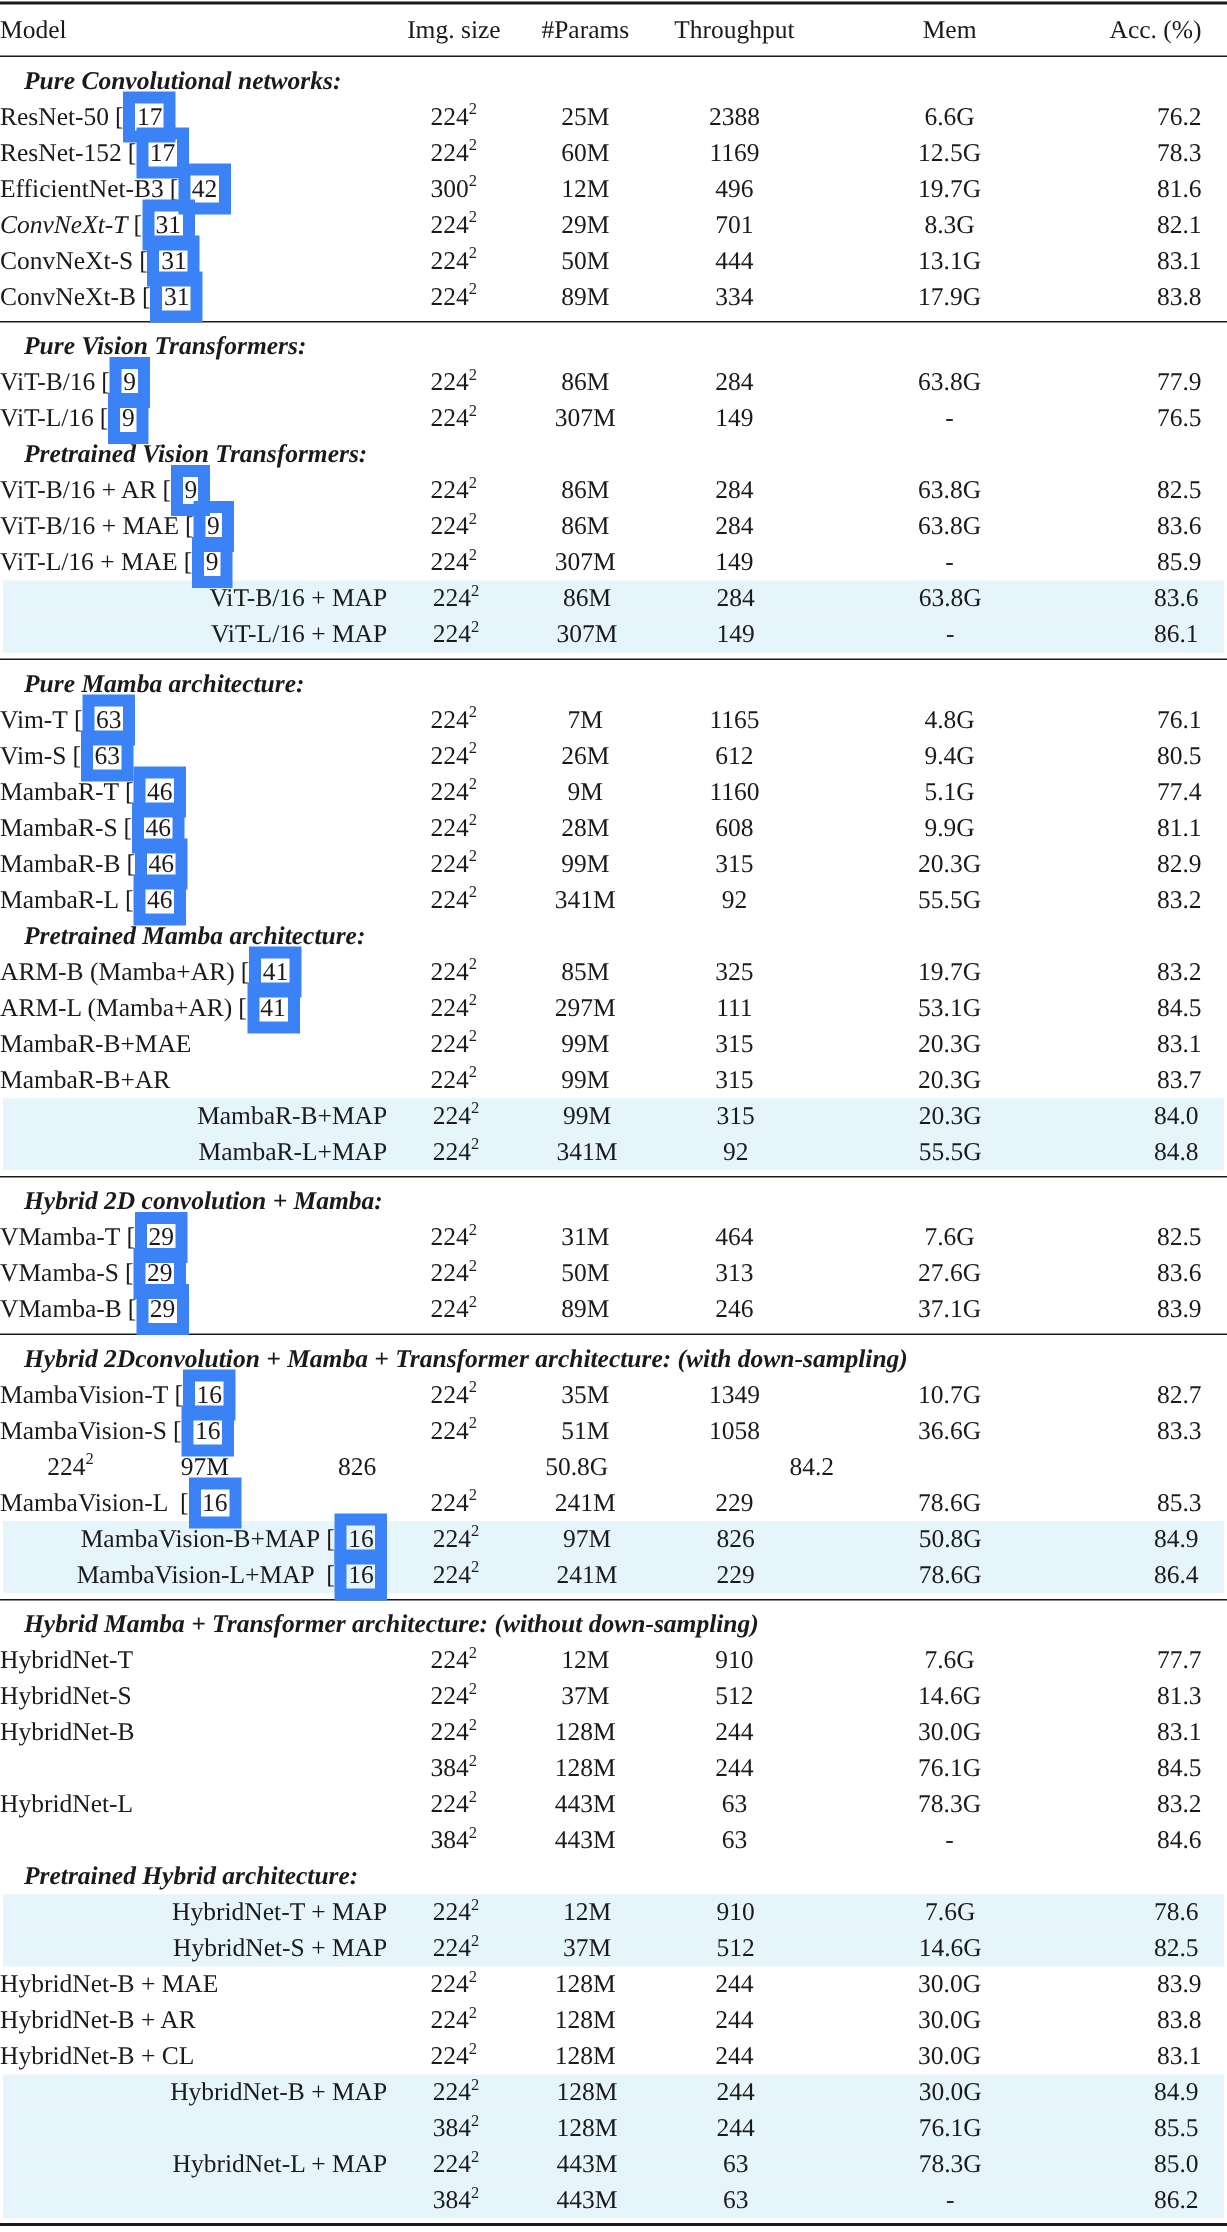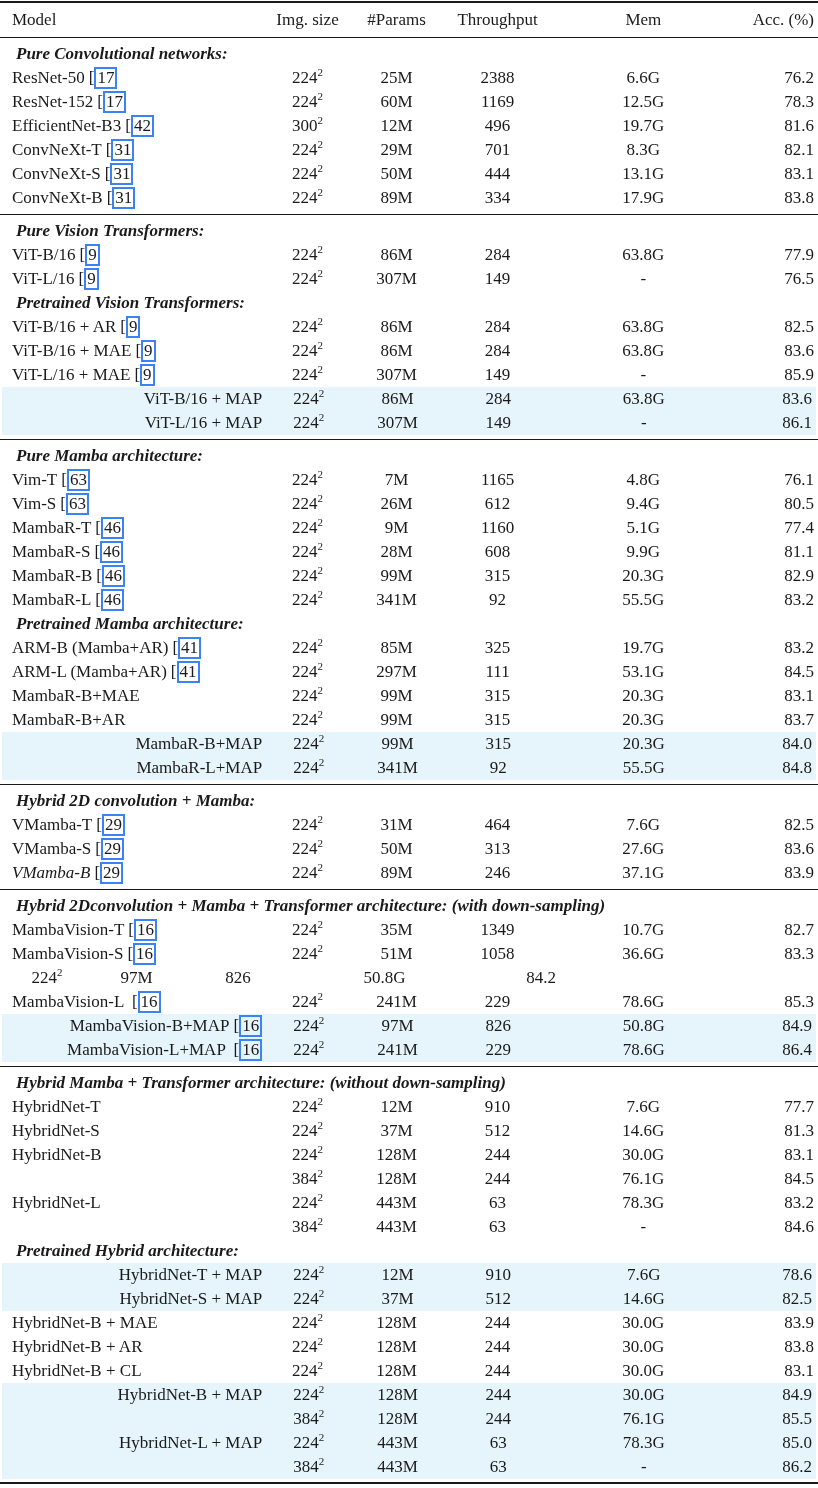--- a/index.html
+++ b/index.html
@@ -5,30 +5,30 @@
   html, body { margin: 0; padding: 0; background: #ffffff; }
   body { width: 818px; height: 1488px; overflow: hidden; font-family: "Liberation Serif", "DejaVu Serif", serif; color: #1a1a1a; }
   .table-wrap { position: relative; width: 818px; }
   .rule-top { height: 2px; background: #1a1a1a; margin-top: 1px; }
   .rule-thin { height: 1px; background: #1a1a1a; }
   .rule-bottom { height: 2px; background: #1a1a1a; margin-top: 3px; }
   .row { display: flex; align-items: center; height: 24px; font-size: 17px; line-height: 24px; white-space: nowrap; }
   .row.header { height: 34px; line-height: 34px; }
   .row.hl { background: #e6f4fc; margin: 0 2px; }
   .row.hl .c-model { padding-left: 14px; text-align: right; }
-  .c-model { width: 262px; padding-left: 12px; box-sizing: border-box; text-align: left; }
+  .c-model { width: 262px; padding-left: 0; box-sizing: border-box; text-align: left; }
   .c-size { width: 94px; text-align: center; }
   .c-params { width: 85px; text-align: center; }
   .c-tp { width: 118px; text-align: center; }
   .c-mem { width: 175px; text-align: center; }
-  .c-acc { width: 84px; text-align: right; padding-right: 4px; }
+  .c-acc { width: 84px; text-align: right; padding-right: 17px; }
   .row.hl .c-acc { width: 82px; }
   .section-title { font-weight: bold; font-style: italic; font-size: 17px; height: 24px; line-height: 24px; padding-left: 16px; }
   .gap-top { height: 4px; }
-  .cite { display: inline-block; border: 2px solid #3b82f6; padding: 0 1px; line-height: 17px; height: 18px; margin-left: 0; }
+  .cite { display: inline-block; border: 8px solid #3b82f6; padding: 0 1px; line-height: 17px; height: 18px; margin-left: 0; }
   .br { margin-left: 4px; }
   sup { font-size: 11px; line-height: 0; vertical-align: 7px; }
 </style>
 </head>
 <body>
 
 <div class="table-wrap">
   <div class="rule-top"></div>
   <div class="row header">
     <div class="c-model">Model</div>
@@ -60,21 +60,21 @@
       </div>
       <div class="row">
         <div class="c-model"><span style="white-space: pre;">EfficientNet-B3</span><span class="br">[</span><span class="cite">42</span></div>
         <div class="c-size"><span>300</span><sup>2</sup></div>
         <div class="c-params">12M</div>
         <div class="c-tp">496</div>
         <div class="c-mem">19.7G</div>
         <div class="c-acc">81.6</div>
       </div>
       <div class="row">
-        <div class="c-model"><span style="white-space: pre;">ConvNeXt-T</span><span class="br">[</span><span class="cite">31</span></div>
+        <div class="c-model"><span style="white-space: pre; font-style: italic;">ConvNeXt-T</span><span class="br">[</span><span class="cite">31</span></div>
         <div class="c-size"><span>224</span><sup>2</sup></div>
         <div class="c-params">29M</div>
         <div class="c-tp">701</div>
         <div class="c-mem">8.3G</div>
         <div class="c-acc">82.1</div>
       </div>
       <div class="row">
         <div class="c-model"><span style="white-space: pre;">ConvNeXt-S</span><span class="br">[</span><span class="cite">31</span></div>
         <div class="c-size"><span>224</span><sup>2</sup></div>
         <div class="c-params">50M</div>
@@ -266,21 +266,21 @@
       </div>
       <div class="row">
         <div class="c-model"><span style="white-space: pre;">VMamba-S</span><span class="br">[</span><span class="cite">29</span></div>
         <div class="c-size"><span>224</span><sup>2</sup></div>
         <div class="c-params">50M</div>
         <div class="c-tp">313</div>
         <div class="c-mem">27.6G</div>
         <div class="c-acc">83.6</div>
       </div>
       <div class="row">
-        <div class="c-model"><span style="white-space: pre; font-style: italic;">VMamba-B</span><span class="br">[</span><span class="cite">29</span></div>
+        <div class="c-model"><span style="white-space: pre;">VMamba-B</span><span class="br">[</span><span class="cite">29</span></div>
         <div class="c-size"><span>224</span><sup>2</sup></div>
         <div class="c-params">89M</div>
         <div class="c-tp">246</div>
         <div class="c-mem">37.1G</div>
         <div class="c-acc">83.9</div>
       </div>
       <div style="height: 4px;"></div>
       <div class="rule-thin"></div>
       <div class="gap-top"></div>
       <div class="section-title">Hybrid 2Dconvolution + Mamba + Transformer architecture: (with down-sampling)</div>

